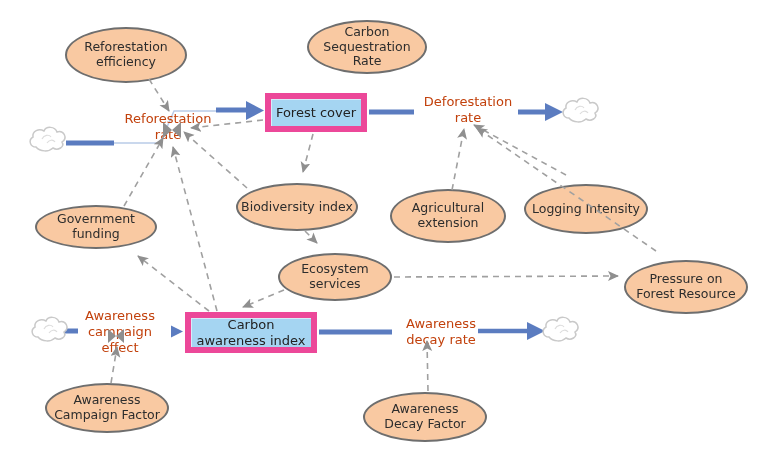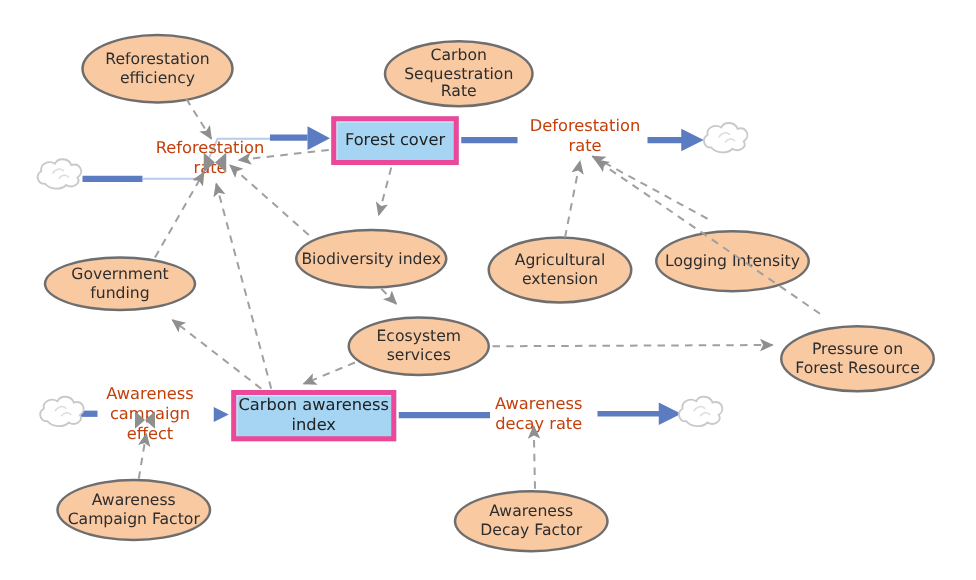--- a/index.html
+++ b/index.html
@@ -6,21 +6,21 @@
   #canvas{
     position:relative;width:781px;height:464px;background:#ffffff;
     font-family:"DejaVu Sans",sans-serif;overflow:hidden;
   }
   svg.layer{position:absolute;left:0;top:0;width:781px;height:464px;}
   #links-layer{pointer-events:none;}
   .node{position:absolute;display:flex;align-items:center;justify-content:center;
     text-align:center;box-sizing:border-box;line-height:1.18;}
   .aux{background:#F9C9A2;border:2px solid #6E6E6E;border-radius:50%;
     color:#2D2D2D;font-size:12.5px;padding:2px 6px;}
-  .stock{background:#A5D5F2;border:4px solid #ec4899;
+  .stock{background:#A5D5F2;border:6px solid #ec4899;
     box-shadow:inset 1px 1px 0 rgba(255,255,255,.55);
     color:#222;font-size:13px;}
   .ratelabel{color:#c2410c;font-size:13px;line-height:1.25;background:transparent;}
   .nowrap{white-space:nowrap;}
 </style>
 </head>
 <body>
 
 <div id="canvas">
 
@@ -63,21 +63,21 @@
       <path d="M-7,-3 C-5,-7 0,-8 2,-5 M-2,1 C0,-2 4,-3 6,0" fill="none" stroke="#DDDDDD" stroke-width="1.2"></path>
     </g>
     <g transform="translate(562,332)">
       <path d="M-13,5 C-19,5 -21,-2 -16,-5 C-17,-11 -10,-14 -5,-11 C-3,-16 6,-16 8,-10 C15,-12 19,-4 13,0 C16,5 9,9 4,6 C0,10 -9,10 -13,5 Z" fill="#ffffff" stroke="#C9C9C9" stroke-width="1.5"></path>
       <path d="M-7,-3 C-5,-7 0,-8 2,-5 M-2,1 C0,-2 4,-3 6,0" fill="none" stroke="#DDDDDD" stroke-width="1.2"></path>
     </g>
   </svg>
 
   <div class="node aux" style="left:65px;top:27px;width:122px;height:56px;">Reforestation efficiency</div>
 
-  <div class="node aux" style="left:307px;top:32px;width:120px;height:54px;">Carbon Sequestration Rate</div>
+  <div class="node aux" style="left:307px;top:20px;width:120px;height:54px;">Carbon Sequestration Rate</div>
 
   <div class="node stock nowrap" style="left:265px;top:93px;width:102px;height:39px;">Forest cover</div>
 
   <div class="node ratelabel" style="left:118px;top:107px;width:100px;height:40px;">Reforestation rate</div>
 
   <div class="node ratelabel" style="left:418px;top:90px;width:100px;height:40px;">Deforestation rate</div>
 
   <div class="node aux" style="left:35px;top:205px;width:122px;height:44px;">Government funding</div>
 
   <div class="node aux nowrap" style="left:236px;top:183px;width:122px;height:48px;">Biodiversity index</div>
@@ -87,21 +87,21 @@
   <div class="node aux nowrap" style="left:524px;top:184px;width:124px;height:50px;">Logging Intensity</div>
 
   <div class="node aux" style="left:278px;top:253px;width:114px;height:48px;">Ecosystem services</div>
 
   <div class="node aux" style="left:624px;top:260px;width:124px;height:54px;">Pressure on Forest Resource</div>
 
   <div class="node stock" style="left:185px;top:312px;width:132px;height:41px;">Carbon awareness index</div>
 
   <div class="node ratelabel" style="left:80px;top:304px;width:80px;height:56px;">Awareness campaign effect</div>
 
-  <div class="node ratelabel" style="left:385px;top:312px;width:92px;height:40px;">Awareness decay rate</div>
+  <div class="node ratelabel" style="left:395px;top:312px;width:92px;height:40px;">Awareness decay rate</div>
 
   <div class="node aux" style="left:45px;top:383px;width:124px;height:50px;">Awareness Campaign Factor</div>
 
   <div class="node aux" style="left:363px;top:392px;width:124px;height:50px;text-align:center;">Awareness Decay Factor</div>
 
   <svg class="layer" id="links-layer" viewBox="0 0 781 464">
     <defs>
       <marker id="ah" markerUnits="userSpaceOnUse" markerWidth="14" markerHeight="12" refX="10" refY="5" orient="auto">
         <path d="M0,0 L11,5 L0,10 L2.5,5 Z" fill="#8F8F8F"></path>
       </marker>

